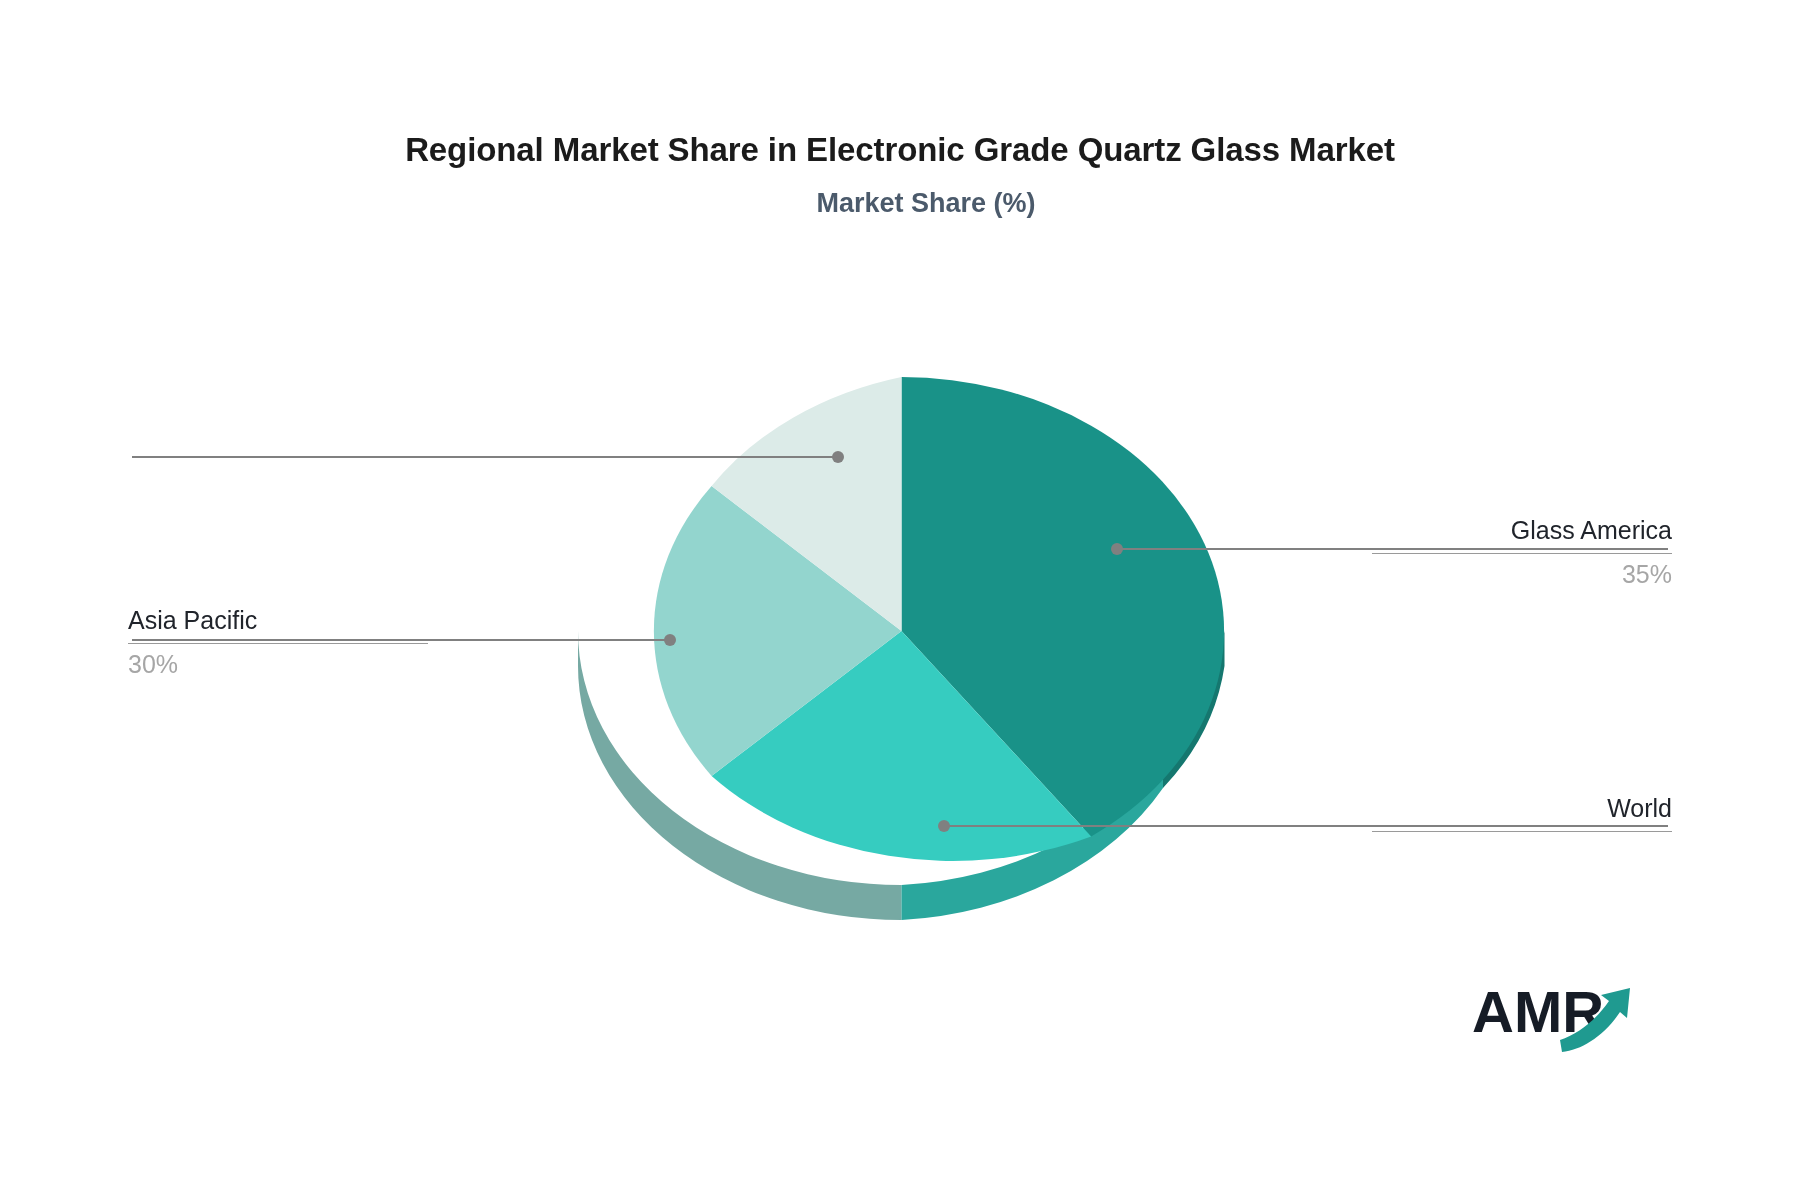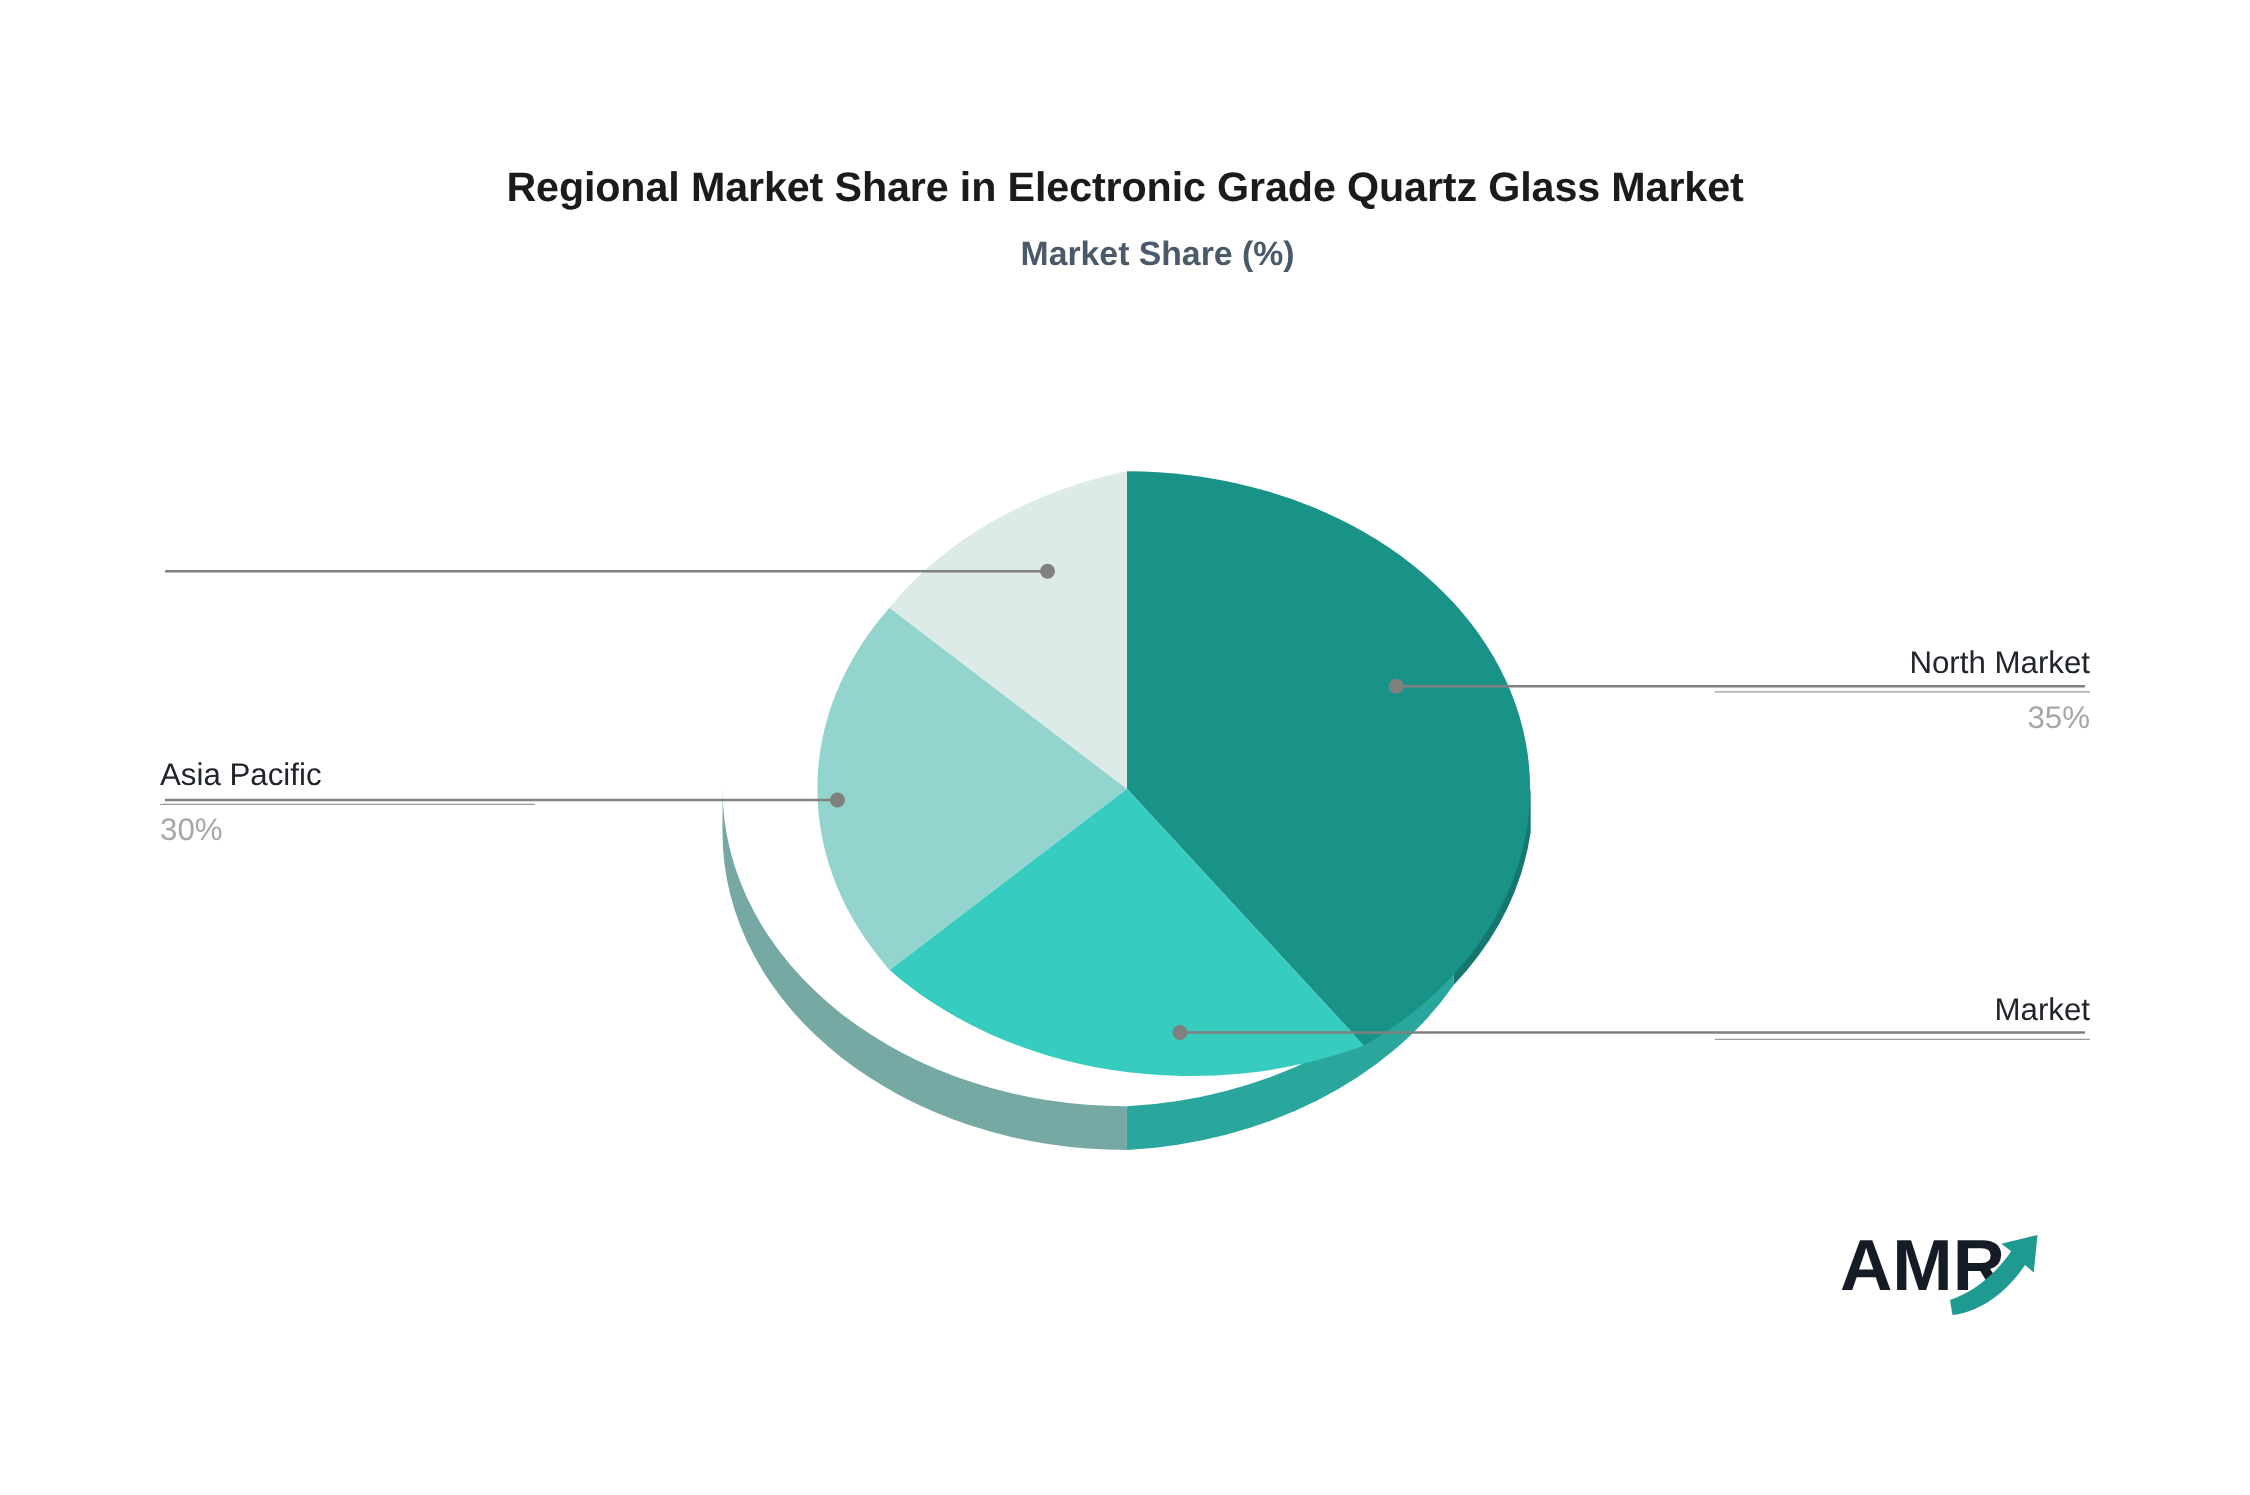--- a/index.html
+++ b/index.html
@@ -178,27 +178,27 @@
   </div>
 
 
   <div class="callout left c-row c-asia2">
     <div class="name">Asia Pacific</div>
     <div class="rule"></div>
     <div class="value">30%</div>
   </div>
 
   <div class="callout right c-na">
-    <div class="name">North Market</div>
+    <div class="name">Glass America</div>
     <div class="rule"></div>
     <div class="value">35%</div>
   </div>
 
   <div class="callout right c-eu">
-    <div class="name">Market</div>
+    <div class="name">World</div>
     <div class="rule"></div>
   </div>
 
   <div class="logo">
     <svg width="180" height="90" viewBox="0 0 180 90">
       <text x="2" y="62" font-family="Liberation Sans, sans-serif" font-size="58" font-weight="bold" fill="#161c26">AMR</text>
       <path fill="#1f9a90" d="M 92 82
                C 112 80 134 66 150 42
                L 157 48
                L 160 18

